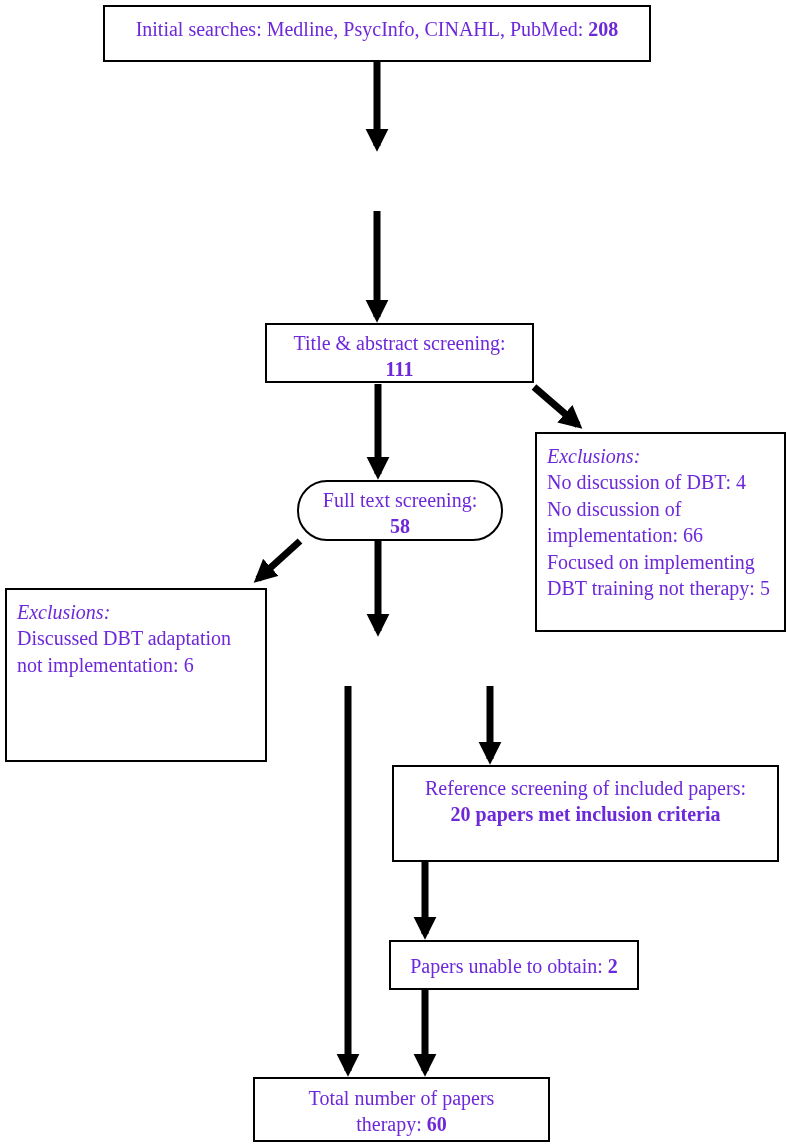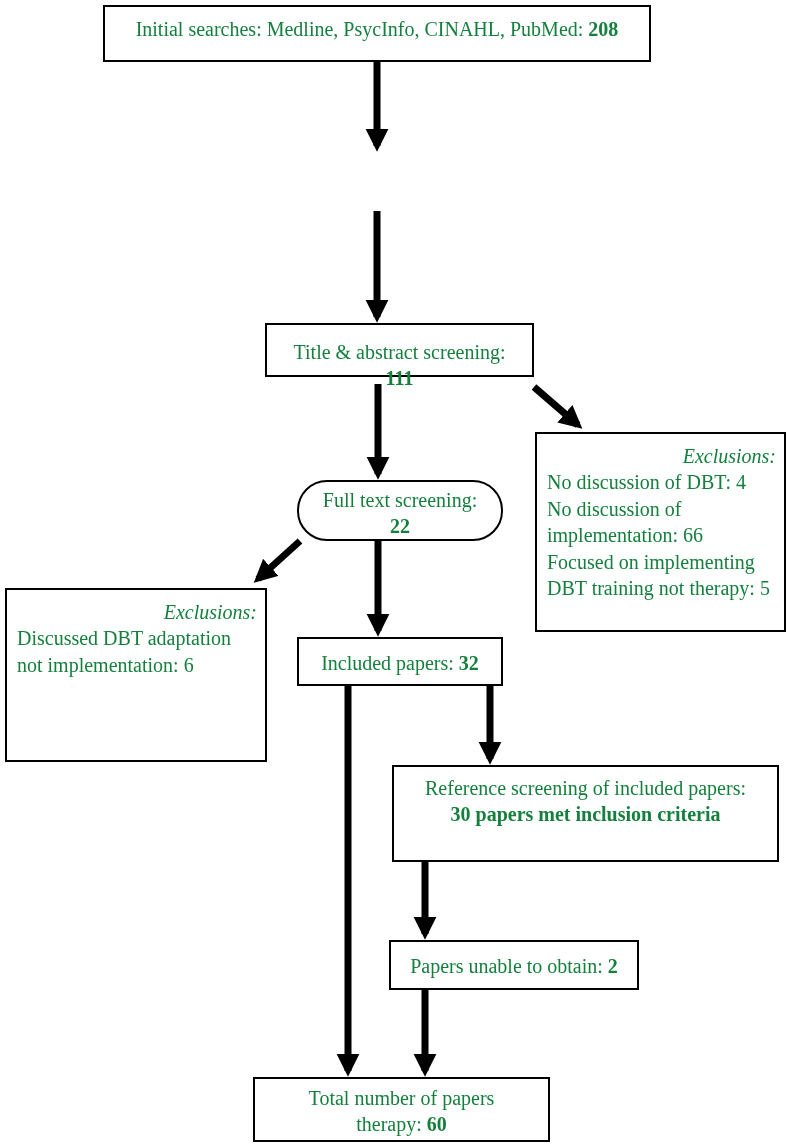--- a/index.html
+++ b/index.html
@@ -6,21 +6,21 @@
     margin: 0;
     padding: 0;
     background: #ffffff;
   }
   .canvas {
     position: relative;
     width: 788px;
     height: 1145px;
     background: #ffffff;
     font-family: "Liberation Serif", serif;
-    color: #15803d;
+    color: #6d28d9;
     overflow: hidden;
   }
   .arrows-layer {
     position: absolute;
     left: 0;
     top: 0;
     width: 788px;
     height: 1145px;
     pointer-events: none;
   }
@@ -32,26 +32,26 @@
   .node {
     position: absolute;
     box-sizing: border-box;
     border: 2px solid #000000;
     background: #ffffff;
     font-size: 20px;
     line-height: 1.32;
   }
   .node.centered { text-align: center; }
   .node .bold, .bold { font-weight: bold; }
-  .node .italic { font-style: italic; text-align: right; }
+  .node .italic { font-style: italic; }
 
   
   .n-initial    { left: 103px; top: 5px;    width: 548px; height: 57px;  padding-top: 9px; }
   .n-dup        { left: 188px; top: 152px;  width: 410px; height: 59px;  padding-top: 13px; }
-  .n-title-abs  { left: 265px; top: 323px;  width: 269px; height: 54px;  padding-top: 14px; }
+  .n-title-abs  { left: 265px; top: 323px;  width: 269px; height: 60px;  padding-top: 5px; }
   .n-full-text  { left: 297px; top: 480px;  width: 206px; height: 61px;  padding-top: 5px; border-radius: 30px; }
   .n-excl-right { left: 535px; top: 432px;  width: 251px; height: 200px; padding: 9px 8px 0 10px; }
   .n-excl-left  { left: 5px;   top: 588px;  width: 262px; height: 174px; padding: 9px 8px 0 10px; }
   .n-included   { left: 297px; top: 637px;  width: 206px; height: 49px;  padding-top: 11px; }
   .n-reference  { left: 392px; top: 765px;  width: 387px; height: 97px;  padding-top: 8px; }
   .n-unable     { left: 389px; top: 940px;  width: 250px; height: 50px;  padding-top: 11px; }
   .n-total      { left: 253px; top: 1077px; width: 297px; height: 65px;  padding-top: 6px; }
 </style>
 </head>
 <body>
@@ -82,43 +82,39 @@
   </div>
 
 
   <div class="node centered n-title-abs">
     <div>Title &amp; abstract screening:</div>
     <div class="bold">111</div>
   </div>
 
   <div class="node centered n-full-text">
     <div>Full text screening:</div>
-    <div class="bold">22</div>
+    <div class="bold">58</div>
   </div>
 
   <div class="node n-excl-right">
     <div class="italic">Exclusions:</div>
     <div>No discussion of DBT: 4</div>
     <div>No discussion of implementation: 66</div>
     <div>Focused on implementing DBT training not therapy: 5</div>
   </div>
 
   <div class="node n-excl-left">
     <div class="italic">Exclusions:</div>
     <div>Discussed DBT adaptation not implementation: 6</div>
   </div>
 
-  <div class="node centered n-included">
-    <span>Included papers:</span>
-    <span class="bold">32</span>
-  </div>
 
   <div class="node centered n-reference">
     <div>Reference screening of included papers:</div>
-    <div class="bold">30 papers met inclusion criteria</div>
+    <div class="bold">20 papers met inclusion criteria</div>
   </div>
 
   <div class="node centered n-unable">
     <span>Papers unable to obtain:</span>
     <span class="bold">2</span>
   </div>
 
   <div class="node centered n-total">
     <div>Total number of papers</div>
     <div>

